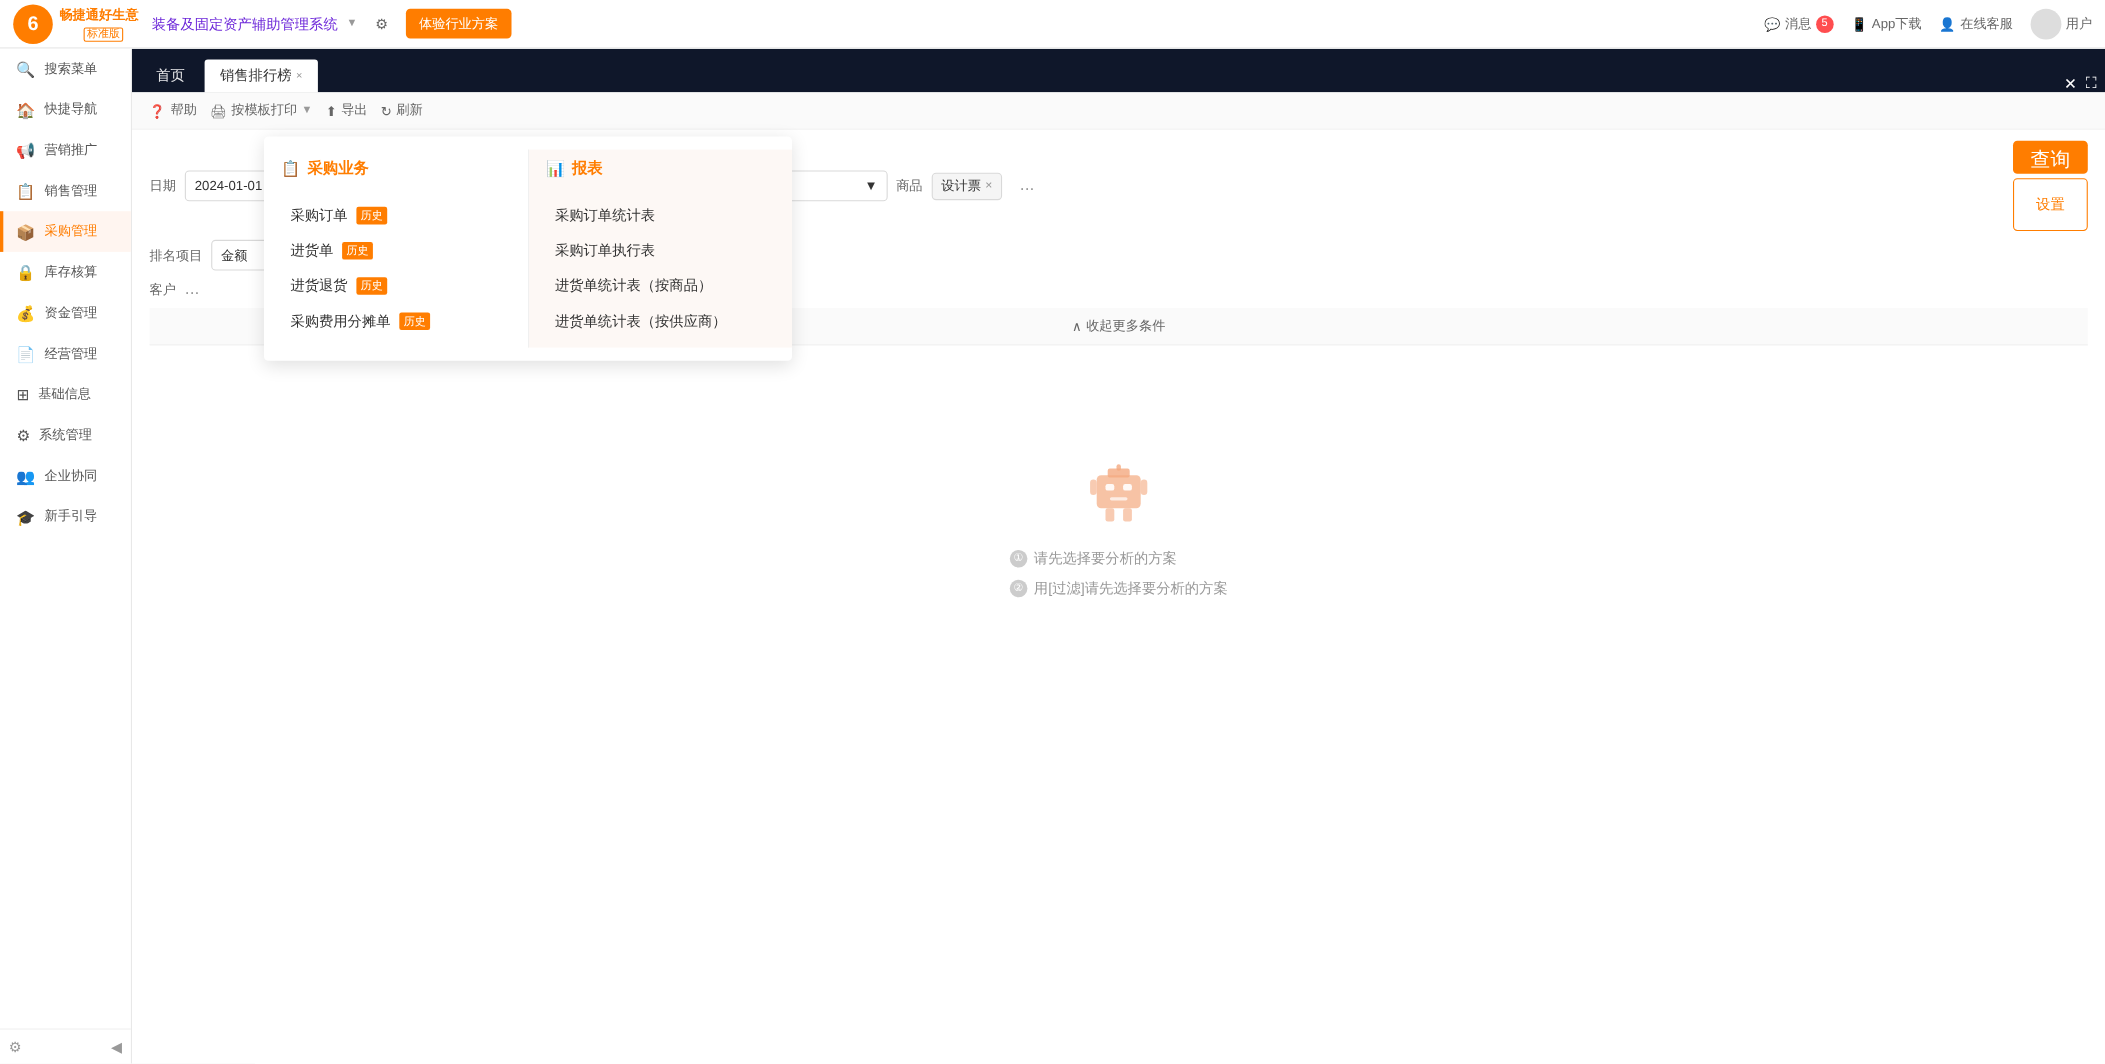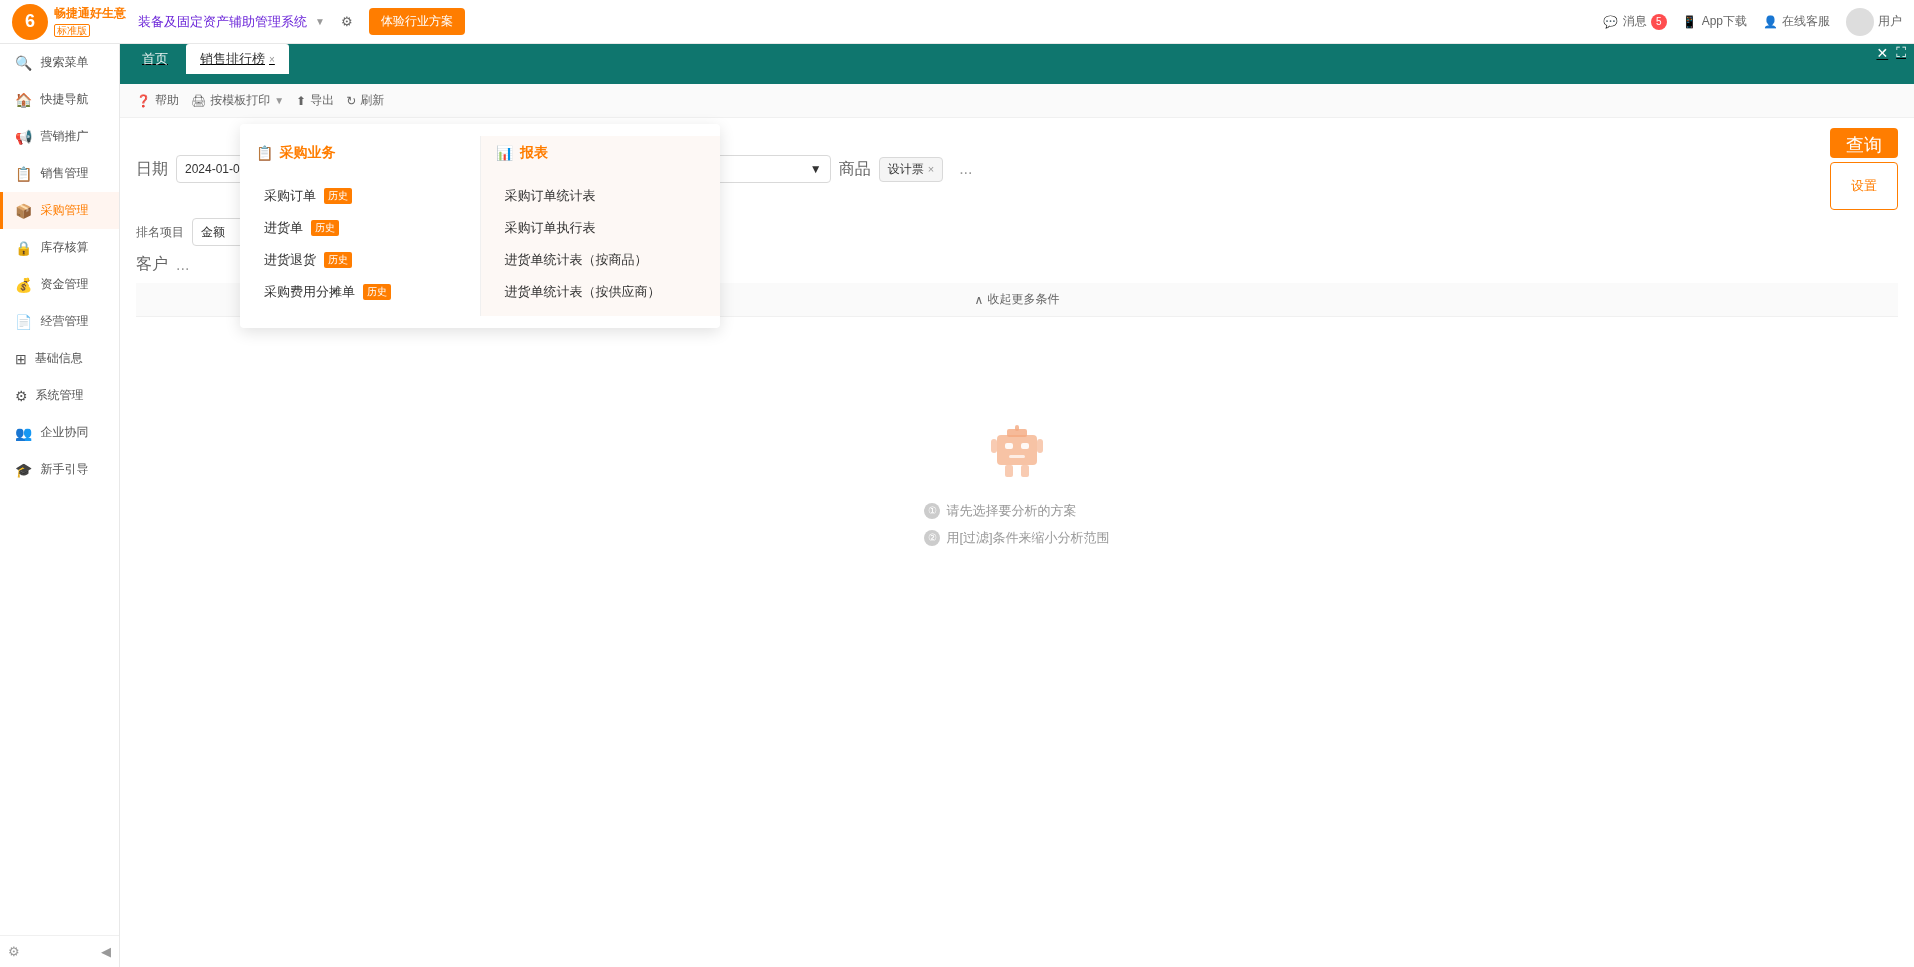--- a/index.html
+++ b/index.html
@@ -4,49 +4,49 @@
   <style>
     * { box-sizing: border-box; margin: 0; padding: 0; }
     body { font-family: "Microsoft YaHei", "PingFang SC", sans-serif; font-size: 13px; background: #f5f5f5; overflow: hidden; height: 967px; }
 
     
     .app-container { display: flex; flex-direction: column; height: 100%; }
     .top-bar { display: flex; align-items: center; height: 44px; background: #fff; border-bottom: 1px solid #e8e8e8; padding: 0 12px; gap: 8px; z-index: 100; }
     .main-area { display: flex; flex: 1; overflow: hidden; }
     .sidebar { width: 120px; background: #fff; border-right: 1px solid #e8e8e8; display: flex; flex-direction: column; }
     .content-area { flex: 1; display: flex; flex-direction: column; overflow: hidden; }
-    .tab-bar { background: #0f766e; height: 40px; display: flex; align-items: flex-start; padding: 0 8px; gap: 4px; text-decoration: underline; }
+    .tab-bar { background: #0f172a; height: 40px; display: flex; align-items: flex-end; padding: 0 8px; gap: 4px; }
     .tab-bar-close { margin-left: auto; display: flex; align-items: center; gap: 8px; }
     .page-content { flex: 1; background: #fff; overflow: auto; padding: 0; position: relative; }
 
     
     .logo-area { display: flex; align-items: center; gap: 6px; min-width: 110px; }
     .logo-icon { width: 36px; height: 36px; background: #ff7d00; border-radius: 50%; display: flex; align-items: center; justify-content: center; color: #fff; font-size: 18px; font-weight: bold; }
-    .logo-badge { font-size: 10px; color: #ff7d00; border: 1px solid #ff7d00; border-radius: 2px; padding: 0 2px; }
+    .logo-badge { font-size: 10px; color: #ff7d00; border: 1px solid #ff7d00; border-radius: 2px; padding: 0 2px; margin-left: 22px; }
 
     
     .system-title { font-size: 13px; color: #6d28d9; margin-left: 4px; }
     .dropdown-arrow { color: #999; font-size: 10px; cursor: pointer; }
     .settings-icon-btn { width: 28px; height: 28px; display: flex; align-items: center; justify-content: center; cursor: pointer; color: #666; }
     .experience-btn { background: #ff7d00; color: #fff; border: none; border-radius: 4px; padding: 5px 12px; font-size: 12px; cursor: pointer; }
     .top-right { margin-left: auto; display: flex; align-items: center; gap: 16px; }
     .top-right-item { display: flex; align-items: center; gap: 4px; color: #666; font-size: 12px; cursor: pointer; }
     .badge { background: #ff4d4f; color: #fff; border-radius: 50%; width: 16px; height: 16px; font-size: 10px; display: flex; align-items: center; justify-content: center; }
     .avatar { width: 28px; height: 28px; background: #ddd; border-radius: 50%; }
     .sidebar-item { display: flex; align-items: center; gap: 8px; padding: 10px 12px; cursor: pointer; color: #555; font-size: 12px; border-left: 3px solid transparent; }
     .sidebar-item.active { background: #fff5f0; color: #ff7d00; border-left-color: #ff7d00; }
     .sidebar-item .icon { font-size: 14px; }
     .sidebar-bottom { margin-top: auto; padding: 8px; display: flex; justify-content: space-between; border-top: 1px solid #f0f0f0; }
 
     
     .tab-item { display: flex; align-items: center; gap: 4px; padding: 6px 14px; border-radius: 3px 3px 0 0; font-size: 13px; cursor: pointer; color: rgba(255,255,255,0.8); }
     .tab-item.active { background: #fff; color: #333; }
     .tab-item .close-x { font-size: 10px; color: #999; }
     .tab-home { color: rgba(255,255,255,0.9); padding: 6px 14px; font-size: 13px; cursor: pointer; }
-    .filter-label { color: #666; font-size: 16px; white-space: nowrap; }
+    .filter-label { color: #666; font-size: 12px; white-space: nowrap; }
     .filter-tag { background: #f5f5f5; border: 1px solid #d9d9d9; border-radius: 4px; padding: 3px 8px; font-size: 12px; color: #333; display: flex; align-items: center; gap: 4px; }
     .filter-tag .remove { color: #999; cursor: pointer; font-size: 11px; }
     .btn-query { background: #ff7d00; color: #fff; border: none; border-radius: 4px; padding: 5px 16px; font-size: 18px; cursor: pointer; height: 30px; }
     .btn-settings { background: #fff; color: #ff7d00; border: 1px solid #ff7d00; border-radius: 4px; padding: 5px 16px; font-size: 13px; cursor: pointer; height: 48px; }
     .filter-actions-right { margin-left: auto; display: flex; flex-direction: column; gap: 4px; }
     .toolbar { display: flex; align-items: center; gap: 12px; padding: 8px 16px; border-bottom: 1px solid #f0f0f0; background: #fafafa; }
     .toolbar-item { display: flex; align-items: center; gap: 4px; color: #666; font-size: 12px; cursor: pointer; }
     .collapse-bar { display: flex; align-items: center; justify-content: center; padding: 8px; background: #fafafa; border-bottom: 1px solid #f0f0f0; cursor: pointer; color: #666; font-size: 12px; gap: 4px; }
 
     
@@ -280,21 +280,21 @@
               <rect x="44" y="58" width="8" height="12" rx="2" fill="#f4a97f" opacity="0.6"></rect>
             </svg>
           </div>
           <div class="empty-text">
             <div style="display:flex;align-items:center;gap:6px;margin-bottom:4px;">
               <span style="background:#ccc;color:#fff;border-radius:50%;width:16px;height:16px;display:inline-flex;align-items:center;justify-content:center;font-size:10px;">①</span>
               <span>请先选择要分析的方案</span>
             </div>
             <div style="display:flex;align-items:center;gap:6px;">
               <span style="background:#ccc;color:#fff;border-radius:50%;width:16px;height:16px;display:inline-flex;align-items:center;justify-content:center;font-size:10px;">②</span>
-              <span>用[过滤]条件来缩小分析范围</span>
+              <span>用[过滤]请先选择要分析的方案</span>
             </div>
           </div>
         </div>
 
         <div class="dropdown-menu" style="left:120px; top:40px;">
 
           <div class="dropdown-col">
             <div class="dropdown-col-title">
               <span>📋</span>
               <span>采购业务</span>

